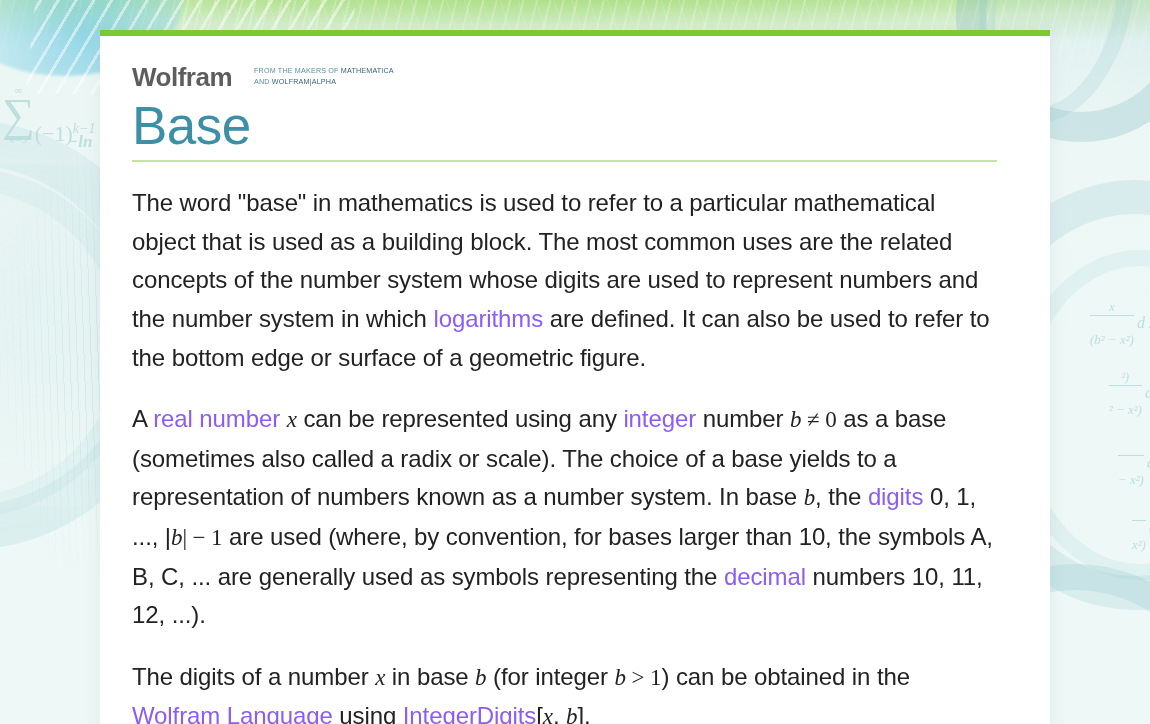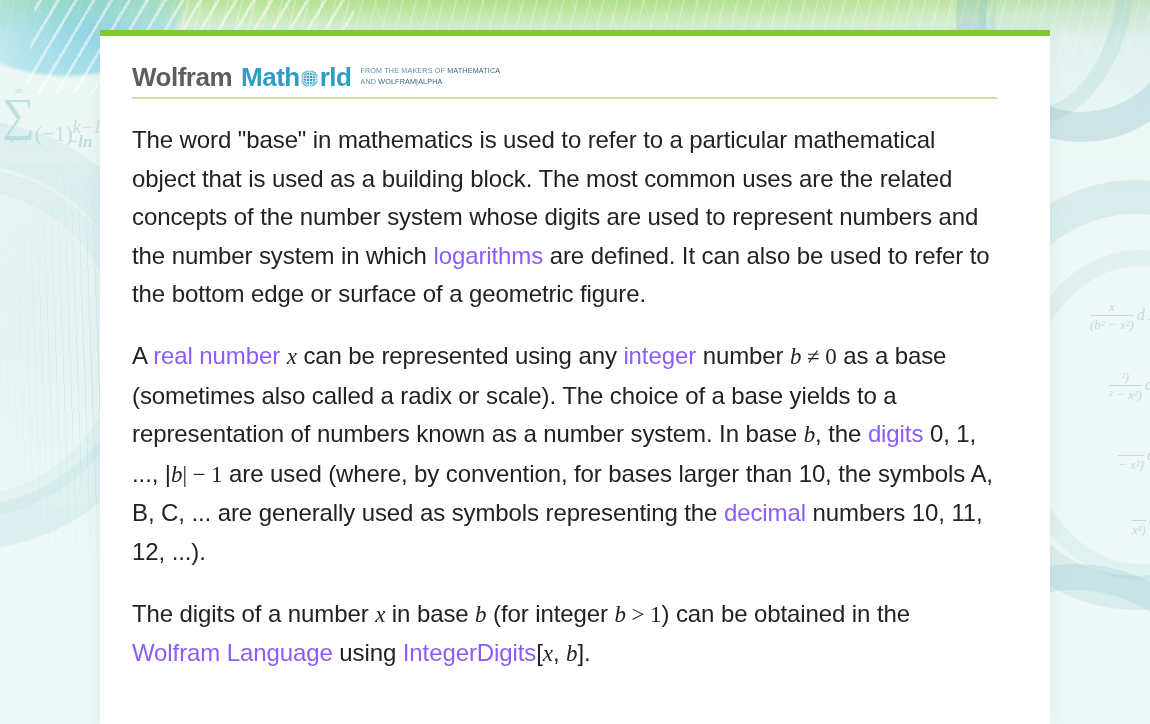--- a/index.html
+++ b/index.html
@@ -193,21 +193,21 @@
   .wm-int .frac {
     display: inline-block;
     text-align: center;
     vertical-align: middle;
     margin: 0 3px;
   }
   .wm-int .num { display: block; font-size: 12px; }
   .wm-int .den {
     display: block;
     border-top: 1px solid #bcdedd;
-    padding-top: 1px;
+    padding-top: 16px;
     font-size: 13px;
   }
 
   
   #content-card {
     position: absolute;
     left: 100px; top: 30px;
     width: 950px;
     min-height: 700px;
     background: #ffffff;
@@ -216,21 +216,21 @@
   }
 
   #card-inner {
     padding: 26px 52px 0 32px;
   }
 
   
   #logo-row {
     display: flex;
     align-items: center;
-    gap: 9px;
+    gap: 22px;
     margin-bottom: 4px;
   }
   #logo-wolfram {
     font-size: 26px;
     font-weight: 700;
     color: #5d5d5d;
     letter-spacing: -.5px;
   }
   #logo-mathworld {
     font-size: 26px;
@@ -317,21 +317,21 @@
   <div id="bg-tr-c"></div>
 
   <div id="bg-mr-a"></div>
   <div id="bg-mr-b"></div>
   <div id="bg-br-a"></div>
 
   <div class="formula" id="wm-sum">
     <span class="lim"><span>∞</span><br>
       <span class="sigma">∑</span><br>
       <span>k=9</span>
-    </span><span class="up">(−1)</span><sup style="font-size:18px">k−1</sup>
+    </span><span class="up">(−1)</span><sup style="font-size:14px">k−1</sup>
   </div>
   <div class="formula" id="wm-ln">−ln</div>
 
   <div class="wm-int" style="right:-6px; top:300px;">
     <span class="frac">
       <span class="num">x</span>
       <span class="den">(b² − x²)</span>
     </span><span>d x</span>
   </div>
   <div class="wm-int" style="right:-14px; top:370px;">
@@ -352,39 +352,27 @@
       <span class="den">x²)</span>
     </span><span>d x</span>
   </div>
 </div>
 
 <div id="content-card">
   <div id="card-inner">
 
     <div id="logo-row">
       <span id="logo-wolfram">Wolfram</span>
-      <span id="logo-mathworld">
-        <span>Math</span>
-          <span id="globe-icon"><svg viewBox="0 0 20 20" width="19" height="19" aria-hidden="true">
-            <circle cx="10" cy="10" r="9" fill="#2f9ec4"></circle>
-            <ellipse cx="10" cy="10" rx="9" ry="3.4" fill="none" stroke="#e6f5fb" stroke-width="1"></ellipse>
-            <ellipse cx="10" cy="10" rx="9" ry="6.6" fill="none" stroke="#e6f5fb" stroke-width=".8"></ellipse>
-            <ellipse cx="10" cy="10" rx="3.4" ry="9" fill="none" stroke="#e6f5fb" stroke-width="1"></ellipse>
-            <ellipse cx="10" cy="10" rx="6.6" ry="9" fill="none" stroke="#e6f5fb" stroke-width=".8"></ellipse>
-            <line x1="1" y1="10" x2="19" y2="10" stroke="#e6f5fb" stroke-width="1"></line>
-            <line x1="10" y1="1" x2="10" y2="19" stroke="#e6f5fb" stroke-width="1"></line>
-          </svg></span>
-          <span>rld</span>
-      </span>
       <span id="logo-tagline">
         <span><span>From the makers of </span><b>Mathematica</b></span><br>
         <span><span>and </span><b>Wolfram|Alpha</b></span>
       </span>
     </div>
 
+    <h1 id="page-title">Base</h1>
     <hr id="title-rule">
 
     <div id="article">
 
       <p><span>The word "base" in mathematics is used to refer to a particular mathematical object that is used as a building block. The most common uses are the related concepts of the number system whose digits are used to represent numbers and the number system in which </span><a href="#">logarithms</a><span> are defined. It can also be used to refer to the bottom edge or surface of a geometric figure.</span></p>
 
       <p><span>A </span><a href="#">real number</a><span> </span><span class="mvar">x</span><span> can be represented using any </span><a href="#">integer</a><span> number </span><span class="mvar">b</span><span class="mop"> ≠ 0</span><span> as a base (sometimes also called a radix or scale). The choice of a base yields to a representation of numbers known as a number system. In base </span><span class="mvar">b</span><span>, the </span><a href="#">digits</a><span> 0, 1, ..., |</span><span class="mvar">b</span><span class="mop">| − 1</span><span> are used (where, by convention, for bases larger than 10, the symbols A, B, C, ... are generally used as symbols representing the </span><a href="#">decimal</a><span> numbers 10, 11, 12, ...).</span></p>
 
       <p><span>The digits of a number </span><span class="mvar">x</span><span> in base </span><span class="mvar">b</span><span> (for integer </span><span class="mvar">b</span><span class="mop"> &gt; 1</span><span>) can be obtained in the </span><a href="#">Wolfram Language</a><span> using </span><a href="#">IntegerDigits</a><span>[</span><span class="mvar">x</span><span>, </span><span class="mvar">b</span><span>].</span></p>
 

